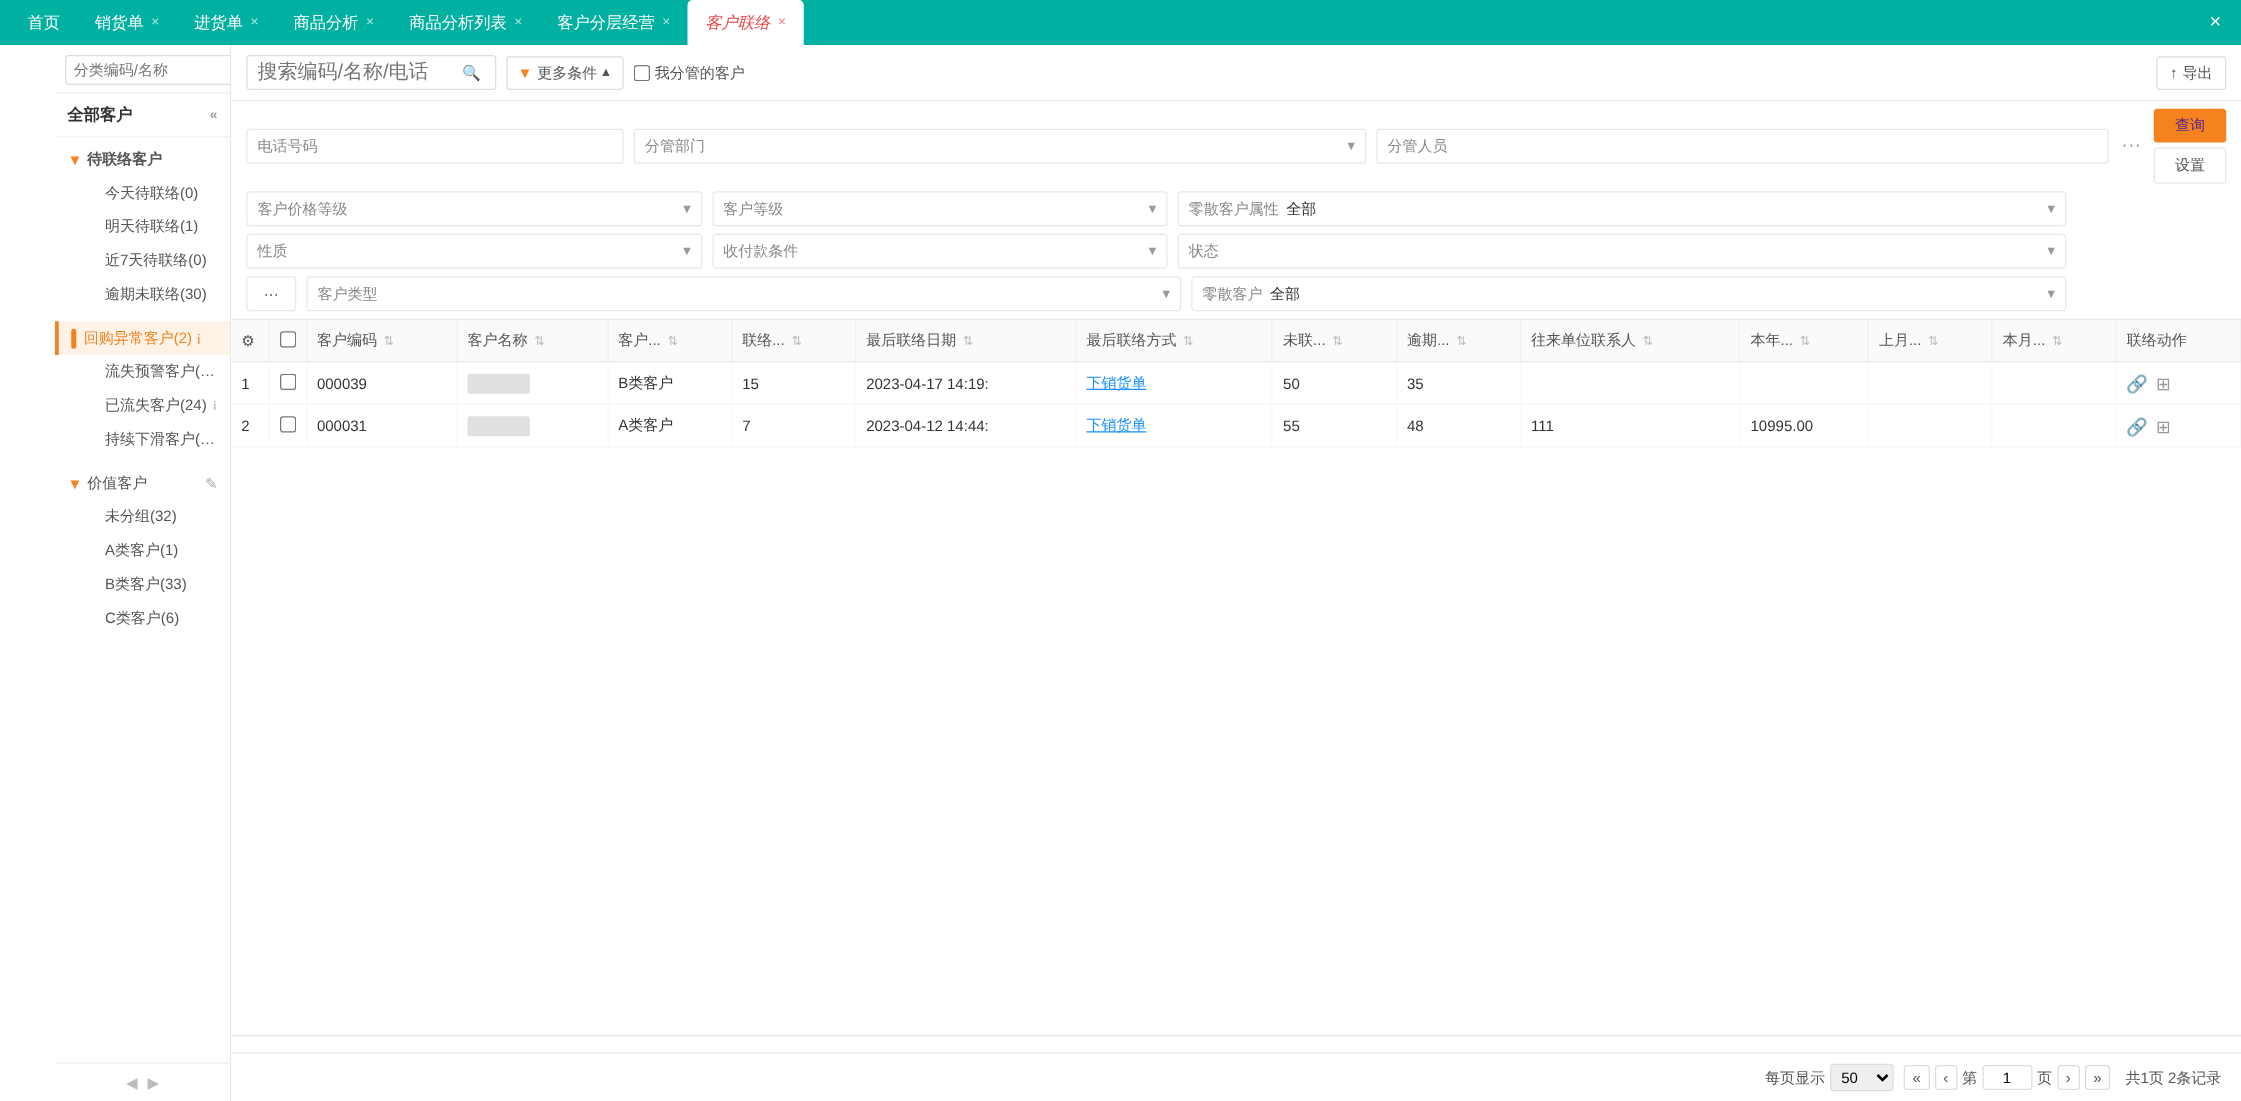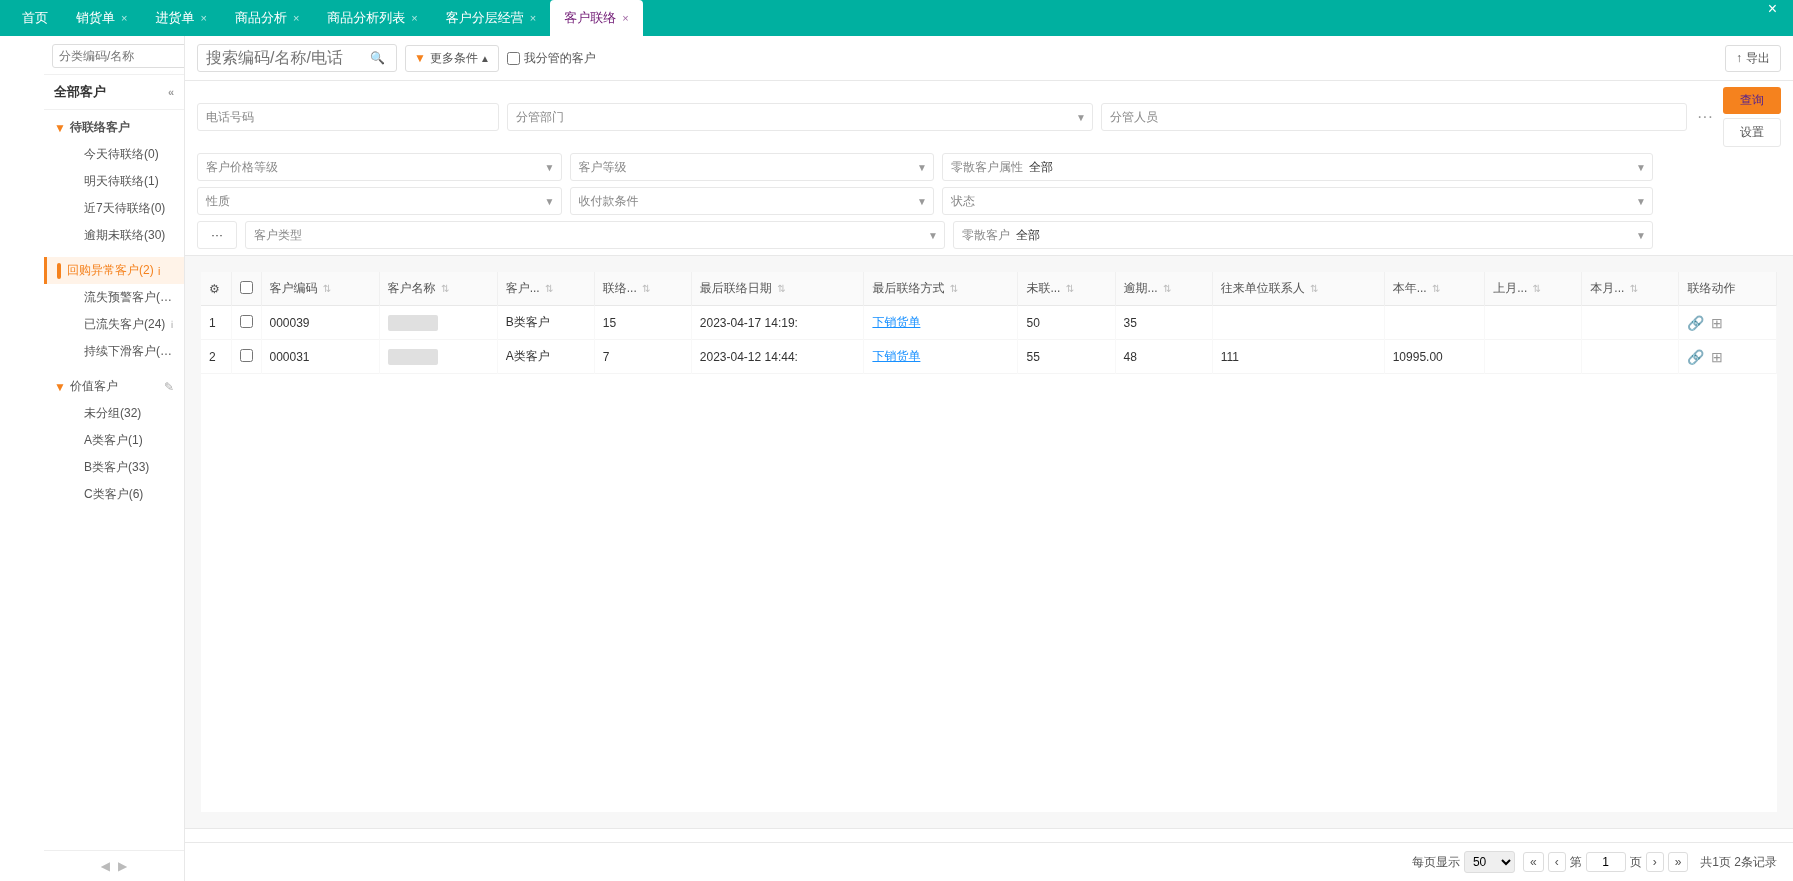--- a/index.html
+++ b/index.html
@@ -1,30 +1,30 @@
 <!DOCTYPE html>
 <html><head>
   <meta charset="utf-8">
   <style>
     * { box-sizing: border-box; margin: 0; padding: 0; }
     body { font-family: 'Microsoft YaHei', Arial, sans-serif; font-size: 12px; background: #f5f5f5; color: #333; overflow: hidden; }
 
     
     .top-nav {
-      display: flex; 
+      display: flex; align-items: center;
       background: #00b0a0; height: 36px; padding: 0 8px;
       position: relative;
     }
     .top-nav-item {
       color: #fff; padding: 0 14px; height: 36px; line-height: 36px;
       cursor: pointer; white-space: nowrap; font-size: 13px;
       display: flex; align-items: center; gap: 4px;
     }
     .top-nav-item.active {
-      background: #fff; color: #701a75; border-radius: 4px 4px 0 0;
+      background: #fff; color: #ef4444; border-radius: 4px 4px 0 0; font-style: italic;
     }
     .top-nav-item .close-x { font-size: 11px; opacity: 0.7; margin-left: 2px; }
     .top-nav-close { margin-left: auto; color: #fff; cursor: pointer; font-size: 16px; padding: 0 8px; }
 
     
     .main-layout { display: flex; height: calc(100vh - 36px); }
 
     
     .sidebar {
       width: 185px; min-width: 185px; background: #fff; border-right: 1px solid #e8e8e8;
@@ -136,21 +136,21 @@
     }
     .btn-settings {
       background: #fff; color: #555; border: 1px solid #e8e8e8; border-radius: 3px;
       padding: 5px 16px; cursor: pointer; font-size: 12px; white-space: nowrap;
     }
     .adv-field-dots { color: #999; font-size: 16px; align-self: center; cursor: pointer; margin: 0 2px; }
 
     
     .table-area {
       flex: 1; overflow: auto; padding: 0; background: #fff;
-      margin: 16px; border: none;
+      margin: 0; border: none;
     }
     table { width: 100%; border-collapse: collapse; font-size: 12px; }
     thead tr { background: #fafafa; border-bottom: 1px solid #e8e8e8; }
     thead th {
       padding: 8px 8px; text-align: left; color: #555; font-weight: normal;
       border-right: 1px solid #f0f0f0; white-space: nowrap; font-size: 12px;
     }
     thead th .col-sort { color: #bbb; margin-left: 2px; font-size: 10px; }
     tbody tr { border-bottom: 1px solid #f5f5f5; }
     tbody td {

